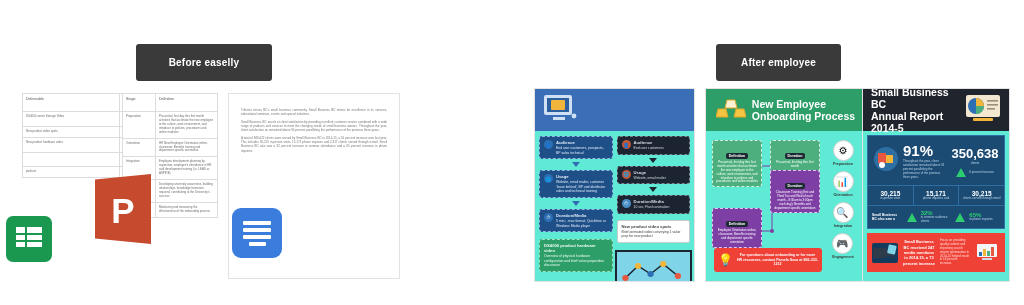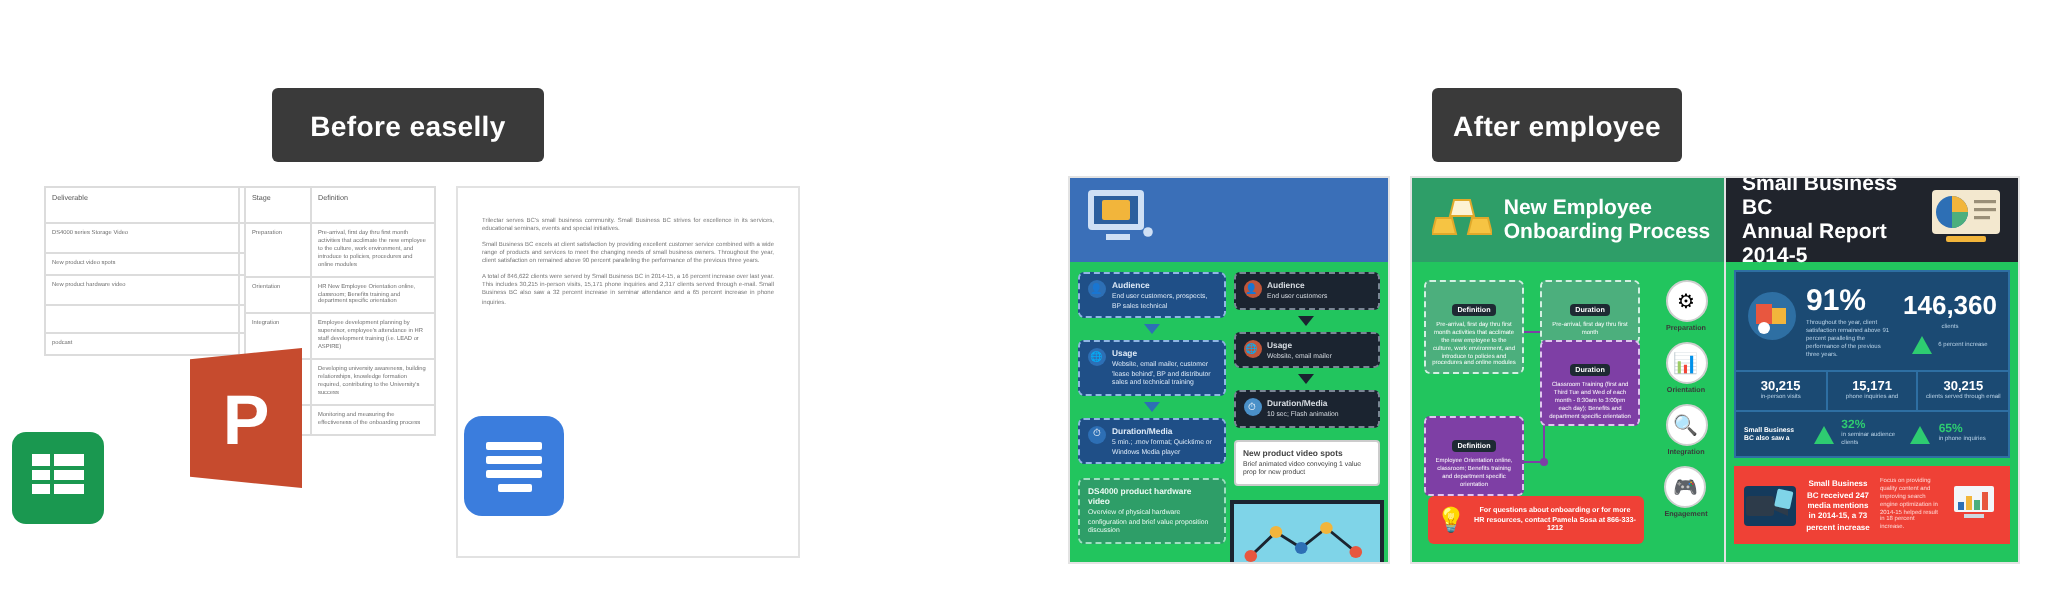--- a/index.html
+++ b/index.html
@@ -1,20 +1,20 @@
 <!DOCTYPE html>
 <html><head>
 <meta charset="utf-8">
 <style>
   html,body{margin:0;padding:0;background:#ffffff;}
   body{width:1024px;height:305px;overflow:hidden;font-family:"Liberation Sans",sans-serif;-webkit-font-smoothing:antialiased;}
   .stage{position:relative;width:1024px;height:305px;}
 
   
-  .pill{position:absolute;background:#3a3a3a;color:#ffffff;font-weight:bold;font-size:14px;
+  .pill{position:absolute;background:#3a3a3a;color:#ffffff;font-weight:bold;font-size:10px;
         display:flex;align-items:center;justify-content:center;border-radius:3px;letter-spacing:.2px;}
   #pill-before{left:136px;top:44px;width:136px;height:37px;}
   #pill-after{left:716px;top:44px;width:125px;height:37px;}
 
   
   #before{position:absolute;left:0px;top:88px;width:420px;height:200px;}
   .tbl{position:absolute;left:22px;top:5px;width:195px;border:1px solid #d5d5d5;border-collapse:collapse;
        background:#fff;table-layout:fixed;}
   .tbl td,.tbl th{border:1px solid #dcdcdc;vertical-align:top;padding:3px 3px;font-size:2.9px;
        line-height:1.35;color:#6e6e6e;}
@@ -36,21 +36,21 @@
       clip-path:polygon(0 8%,100% 0,100% 100%,0 92%);}
   #icon-ppt .ltr{position:absolute;left:0;right:0;top:17px;text-align:center;color:#fff;
       font-size:35px;font-weight:bold;font-family:"Liberation Sans",sans-serif;}
   #icon-docs{left:232px;top:120px;width:50px;height:50px;background:#3b7ddd;border-radius:9px;
       display:flex;align-items:center;justify-content:center;flex-direction:column;gap:3px;}
   #icon-docs i{display:block;height:4px;background:#fff;border-radius:1px;}
   #icon-docs i:nth-child(1){width:28px}#icon-docs i:nth-child(2){width:28px}
   #icon-docs i:nth-child(3){width:28px}#icon-docs i:nth-child(4){width:17px}
 
   
-  .card{position:absolute;top:88px;background:#22c55e;border:1px solid #e3e3e3;overflow:hidden;}
+  .card{position:absolute;top:88px;background:#5eead4;border:1px solid #e3e3e3;overflow:hidden;}
   #card-ds{left:534px;width:159px;height:192px;}
   #card-onb{left:705px;width:159px;height:192px;}
   #card-sbc{left:862px;width:146px;height:192px;}
 
   .cardhead{display:flex;align-items:center;gap:6px;padding:8px 8px;}
   .cardhead h2{margin:0;color:#fff;font-size:10.5px;font-weight:bold;line-height:1.15;}
   #ds-head{background:#3a6fb8;height:42px;box-sizing:border-box;}
   #onb-head{background:#2e9e68;height:42px;box-sizing:border-box;justify-content:center;}
   #sbc-head{background:#20242c;height:42px;box-sizing:border-box;}
 
@@ -398,21 +398,21 @@
             <rect x="5" y="7" width="8" height="10" fill="#e8573f"></rect>
             <rect x="13" y="9" width="7" height="8" fill="#f2b53b"></rect>
             <circle cx="9" cy="19" r="3" fill="#fff"></circle>
           </svg>
         </span>
         <span style="flex:1">
           <span class="pct">91%</span>
           <span class="sbc-sub">Throughout the year, client satisfaction remained above 91 percent paralleling the performance of the previous three years.</span>
         </span>
         <span style="flex:0 0 48px;text-align:center">
-          <span class="bignum">146,360</span>
+          <span class="bignum">350,638</span>
           <span class="sbc-sub">clients</span>
           <span style="display:flex;align-items:center;gap:3px;justify-content:center;margin-top:2px">
             <span class="upar"></span>
             <span class="sbc-sub">6 percent increase</span>
           </span>
         </span>
       </div>
 
       <div class="sbc-stats">
         <div class="sbc-stat">

